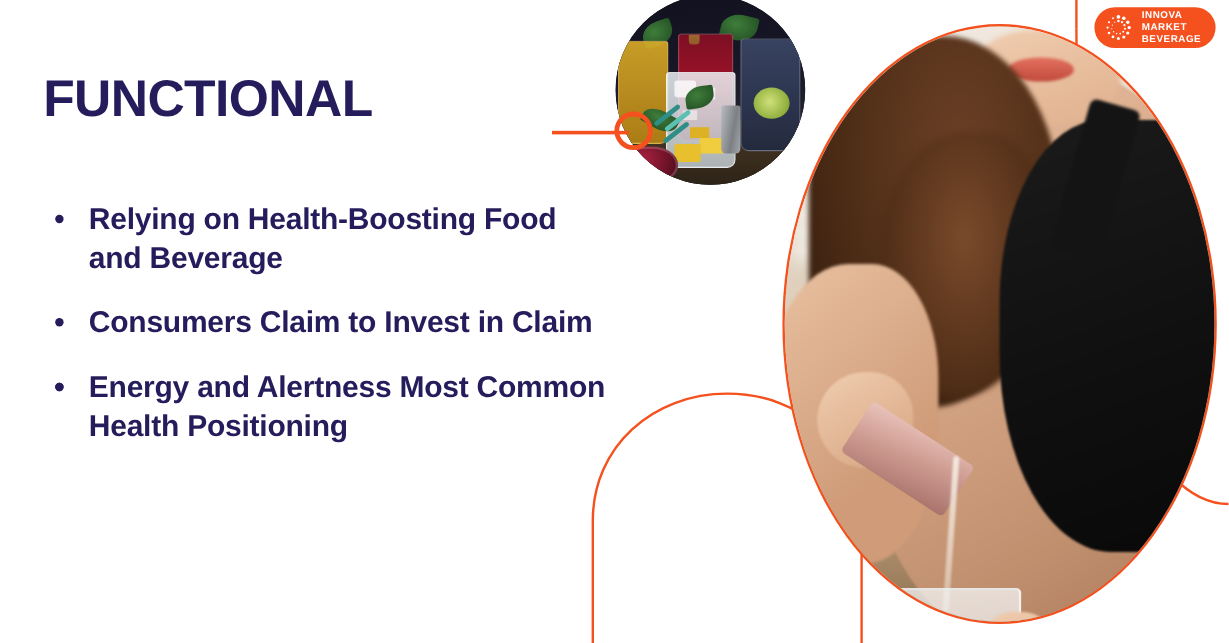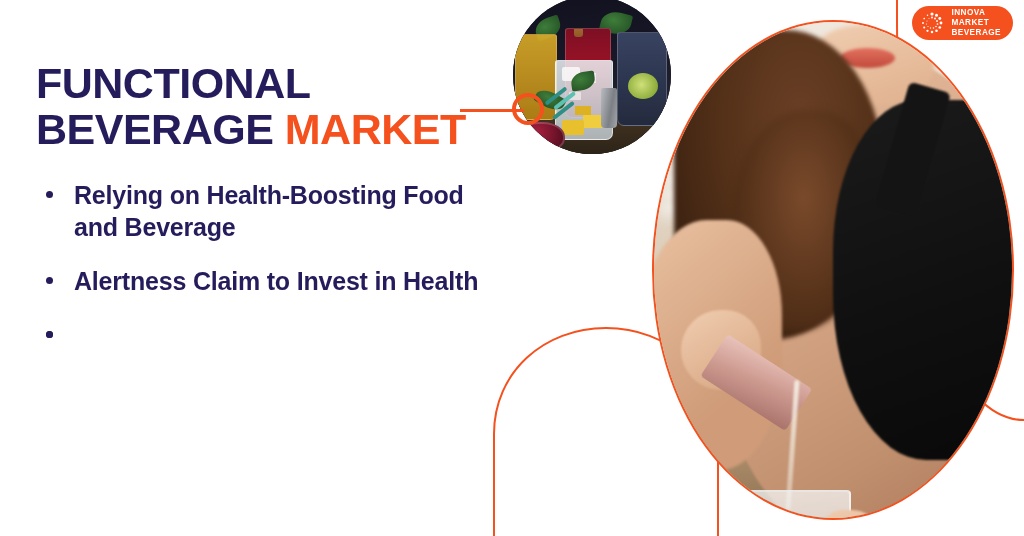--- a/index.html
+++ b/index.html
@@ -67,21 +67,21 @@
     border: 4px solid #f4511e;
     border-radius: 50%;
     box-sizing: border-box;
     z-index: 7;
   }
 
   
   .bullets {
     position: absolute;
     left: 36px;
-    top: 179px;
+    top: 167px;
     width: 470px;
     z-index: 6;
     margin: 0;
     padding: 0;
     list-style: none;
   }
   .bullet {
     position: relative;
     padding-left: 38px;
     margin-bottom: 22px;
@@ -368,42 +368,40 @@
       <path d="M 897 24 C 897 300, 960 420, 1024 420" fill="none" stroke="#f4511e" stroke-width="2"></path>
     </g>
 
     <g>
       <path d="M 494 536 L 494 434 C 494 372, 544 328, 606 328 C 668 328, 718 372, 718 434 L 718 536" fill="none" stroke="#f4511e" stroke-width="2"></path>
     </g>
   </svg>
 
   <h1 class="headline">
     <span class="l1 t-navy">FUNCTIONAL</span>
-    <span class="l2">
-      <span class="t-navy">BEVERAGE </span><span class="t-orange">MARKET</span>
-    </span>
   </h1>
 
   <div class="connector"></div>
   <div class="marker-ring"></div>
 
   <ul class="bullets">
     <li class="bullet">
       <span class="dot"></span>
       <span>Relying on Health-Boosting Food and Beverage</span>
     </li>
     <li class="bullet">
       <span class="dot"></span>
-      <span>Alertness Claim to Invest in Health</span>
+      <span>Consumers Claim to Invest in Claim</span>
     </li>
     <li class="bullet">
       <span class="dot"></span>
     </li>
     <li class="bullet">
       <span class="dot"></span>
+      <span>Energy and Alertness Most Common Health Positioning</span>
     </li>
   </ul>
 
   <div class="bev-photo" aria-label="Circular photo of assorted functional beverages: yellow juice, red drink, iced pineapple mint cocktail and a dark blue drink with lime">
     <div class="scene">
       <div class="bev-bg"></div>
       <div class="bev-table"></div>
       <div class="mint m1"></div>
       <div class="mint m2"></div>
       <div class="glass g-yellow"></div>

